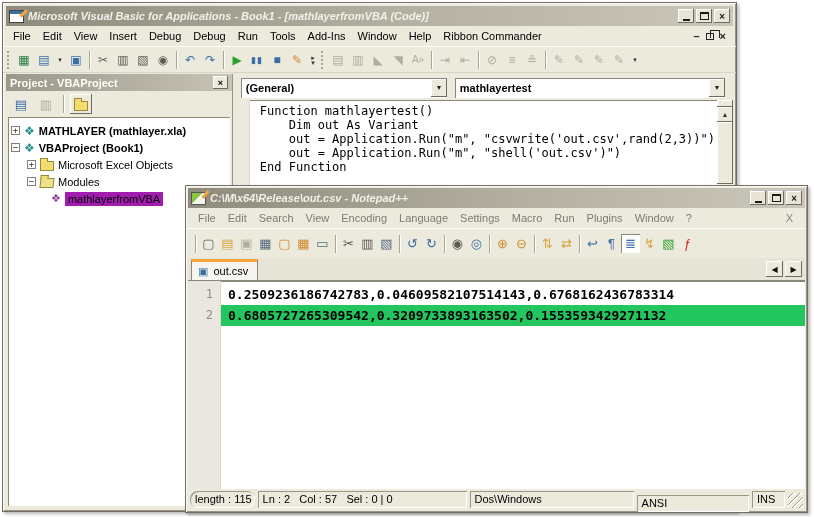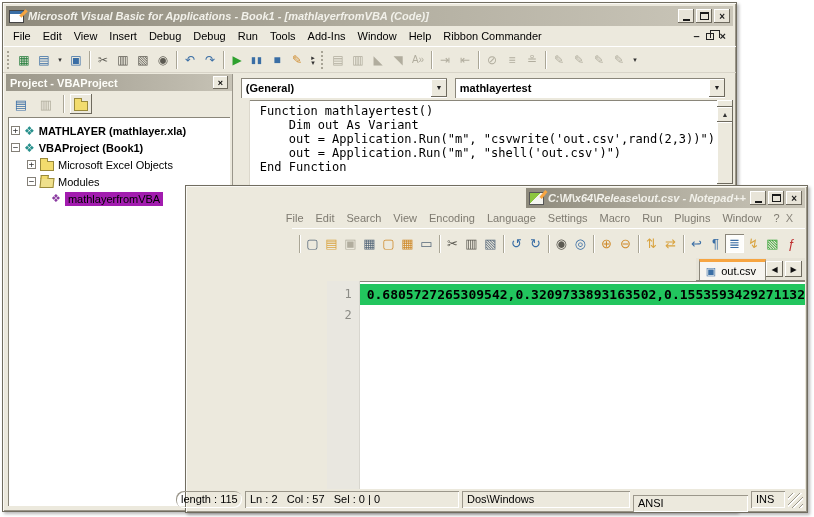--- a/index.html
+++ b/index.html
@@ -76,21 +76,21 @@
                line-height:14px; color:#000; white-space:pre; overflow:hidden; }
   .kw { color:#000000; }
   .vscroll { width:16px; background:#F4F2E9; display:flex; flex-direction:column; }
   .sb-split { height:7px; background:#ECE9DD; box-shadow: inset -1px -1px 0 #6e6a5e, inset 1px 1px 0 #fff; }
   .sb-btn { height:15px; background:#ECE9DD; box-shadow: inset -1px -1px 0 #6e6a5e, inset 1px 1px 0 #fff;
             font-size:7px; text-align:center; line-height:15px; color:#333; }
   .sb-thumb { height:62px; background:#ECE9DD; box-shadow: inset -1px -1px 0 #6e6a5e, inset 1px 1px 0 #fff; }
 
   
   .npp-win { left:185px; top:185px; width:623px; height:328px; z-index:10; }
-  .npp-main { position:absolute; inset:2px; display:flex; flex-direction:column;align-items:flex-end; }
+  .npp-main { position:absolute; inset:2px; display:flex; flex-direction:column; }
   .npp-menu .menu-item { color:#7e7a70; }
   .menu-x { margin-left:auto; padding-right:8px; color:#8a867c; font-size:11px; }
   .npp-toolbar { height:30px; display:flex; align-items:center; padding:0 4px; border-top:1px solid #fff; }
   .npp-toolbar .tbtn { width:19px; height:19px; font-size:13px; }
   .tabbar { height:23px; display:flex; align-items:flex-end; padding:0 3px; background:#E6E3D7; border-bottom:1px solid #8a867a; }
   .tab { height:21px; background:#F7F5F0; border:1px solid #8a867a; border-bottom:none; border-top:3px solid #F7A541;
          display:flex; align-items:center; gap:5px; padding:0 9px 0 6px; font-size:11px; color:#000; }
   .tab-save-icon { color:#3a6ea5; font-size:11px; }
   .tab-arrows { margin-left:auto; display:flex; gap:2px; margin-bottom:3px; }
   .tarr { width:17px; height:16px; background:#ECE9DD; box-shadow: inset -1px -1px 0 #6e6a5e, inset 1px 1px 0 #fff;
@@ -339,20 +339,21 @@
           <span class="tarr">▶</span>
         </div>
       </div>
 
       <div class="editor">
         <div class="gutter">
           <div>1</div>
           <div>2</div>
         </div>
         <div class="doc">
+          <div class="line">0.2509236186742783,0.04609582107514143,0.6768162436783314</div>
           <div class="line current">0.6805727265309542,0.3209733893163502,0.1553593429271132</div>
         </div>
       </div>
 
       <div class="statusbar">
         <span class="seg seg1">length : 115</span>
         <span class="seg seg2">Ln : 2   Col : 57   Sel : 0 | 0</span>
         <span class="seg seg3">Dos\Windows</span>
         <span class="seg seg4">ANSI</span>
         <span class="seg seg5">INS</span>

